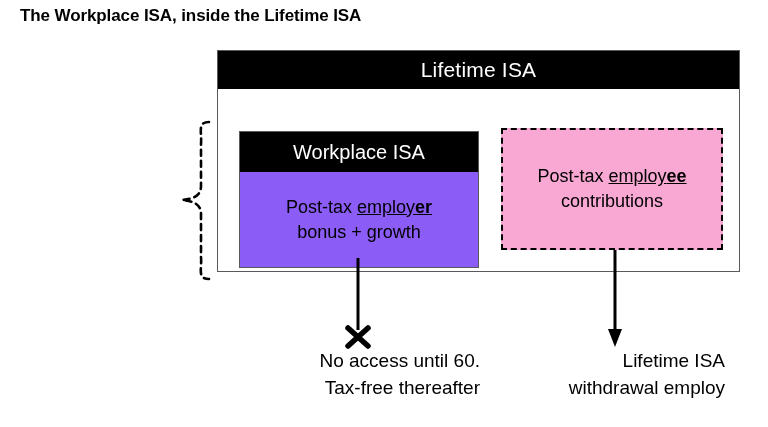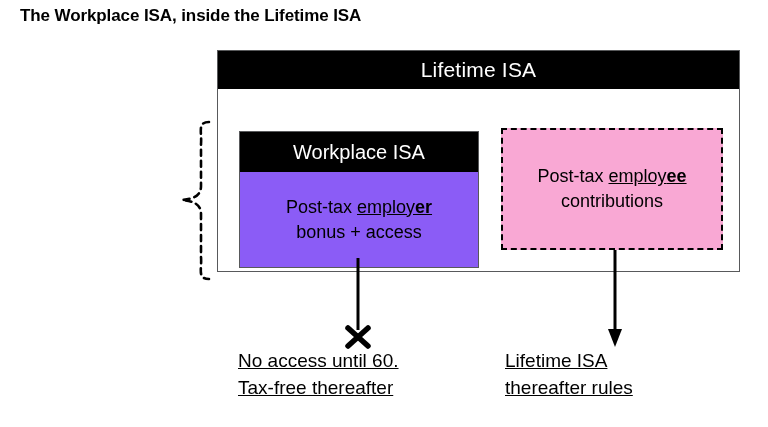--- a/index.html
+++ b/index.html
@@ -138,22 +138,21 @@
     top: 0;
     width: 768px;
     height: 427px;
     pointer-events: none;
   }
 
   .caption {
     position: absolute;
     font-size: 19px;
     line-height: 1.4;
-    text-align: left;
-    text-decoration: underline;
+    text-align: right;
   }
   #caption-left  { left: 238px; top: 348px; width: 242px; }
   #caption-right { left: 505px; top: 348px; width: 220px; }
 </style>
 </head>
 <body>
 
 <div id="page-title">The Workplace ISA, inside the Lifetime ISA</div>
 
 <div id="lisa-box">
@@ -161,21 +160,21 @@
     <span>Lifetime ISA</span>
   </div>
 </div>
 
 <div id="workplace-box">
   <div id="workplace-header">
     <span>Workplace ISA</span>
   </div>
   <div id="workplace-body">
     <div class="u-bold"><span>Post-tax </span><u><span>employ</span><b>er</b></u></div>
-    <div>bonus + access</div>
+    <div>bonus + growth</div>
   </div>
 </div>
 
 <div id="employee-box">
   <div class="u-bold"><span>Post-tax </span><u><span>employ</span><b>ee</b></u></div>
   <div>contributions</div>
 </div>
 
 <div id="brace-label">
 </div>
@@ -196,14 +195,14 @@
   <line x1="615" y1="250" x2="615" y2="335" stroke="#000000" stroke-width="3"></line>
   <polygon points="615,347 608,329 622,329" fill="#000000"></polygon>
 </svg>
 
 <div id="caption-left" class="caption">
   <div>No access until 60.</div>
   <div>Tax-free thereafter</div>
 </div>
 <div id="caption-right" class="caption">
   <div>Lifetime ISA</div>
-  <div>thereafter rules</div>
+  <div>withdrawal employ</div>
 </div>
 
 </body></html>

